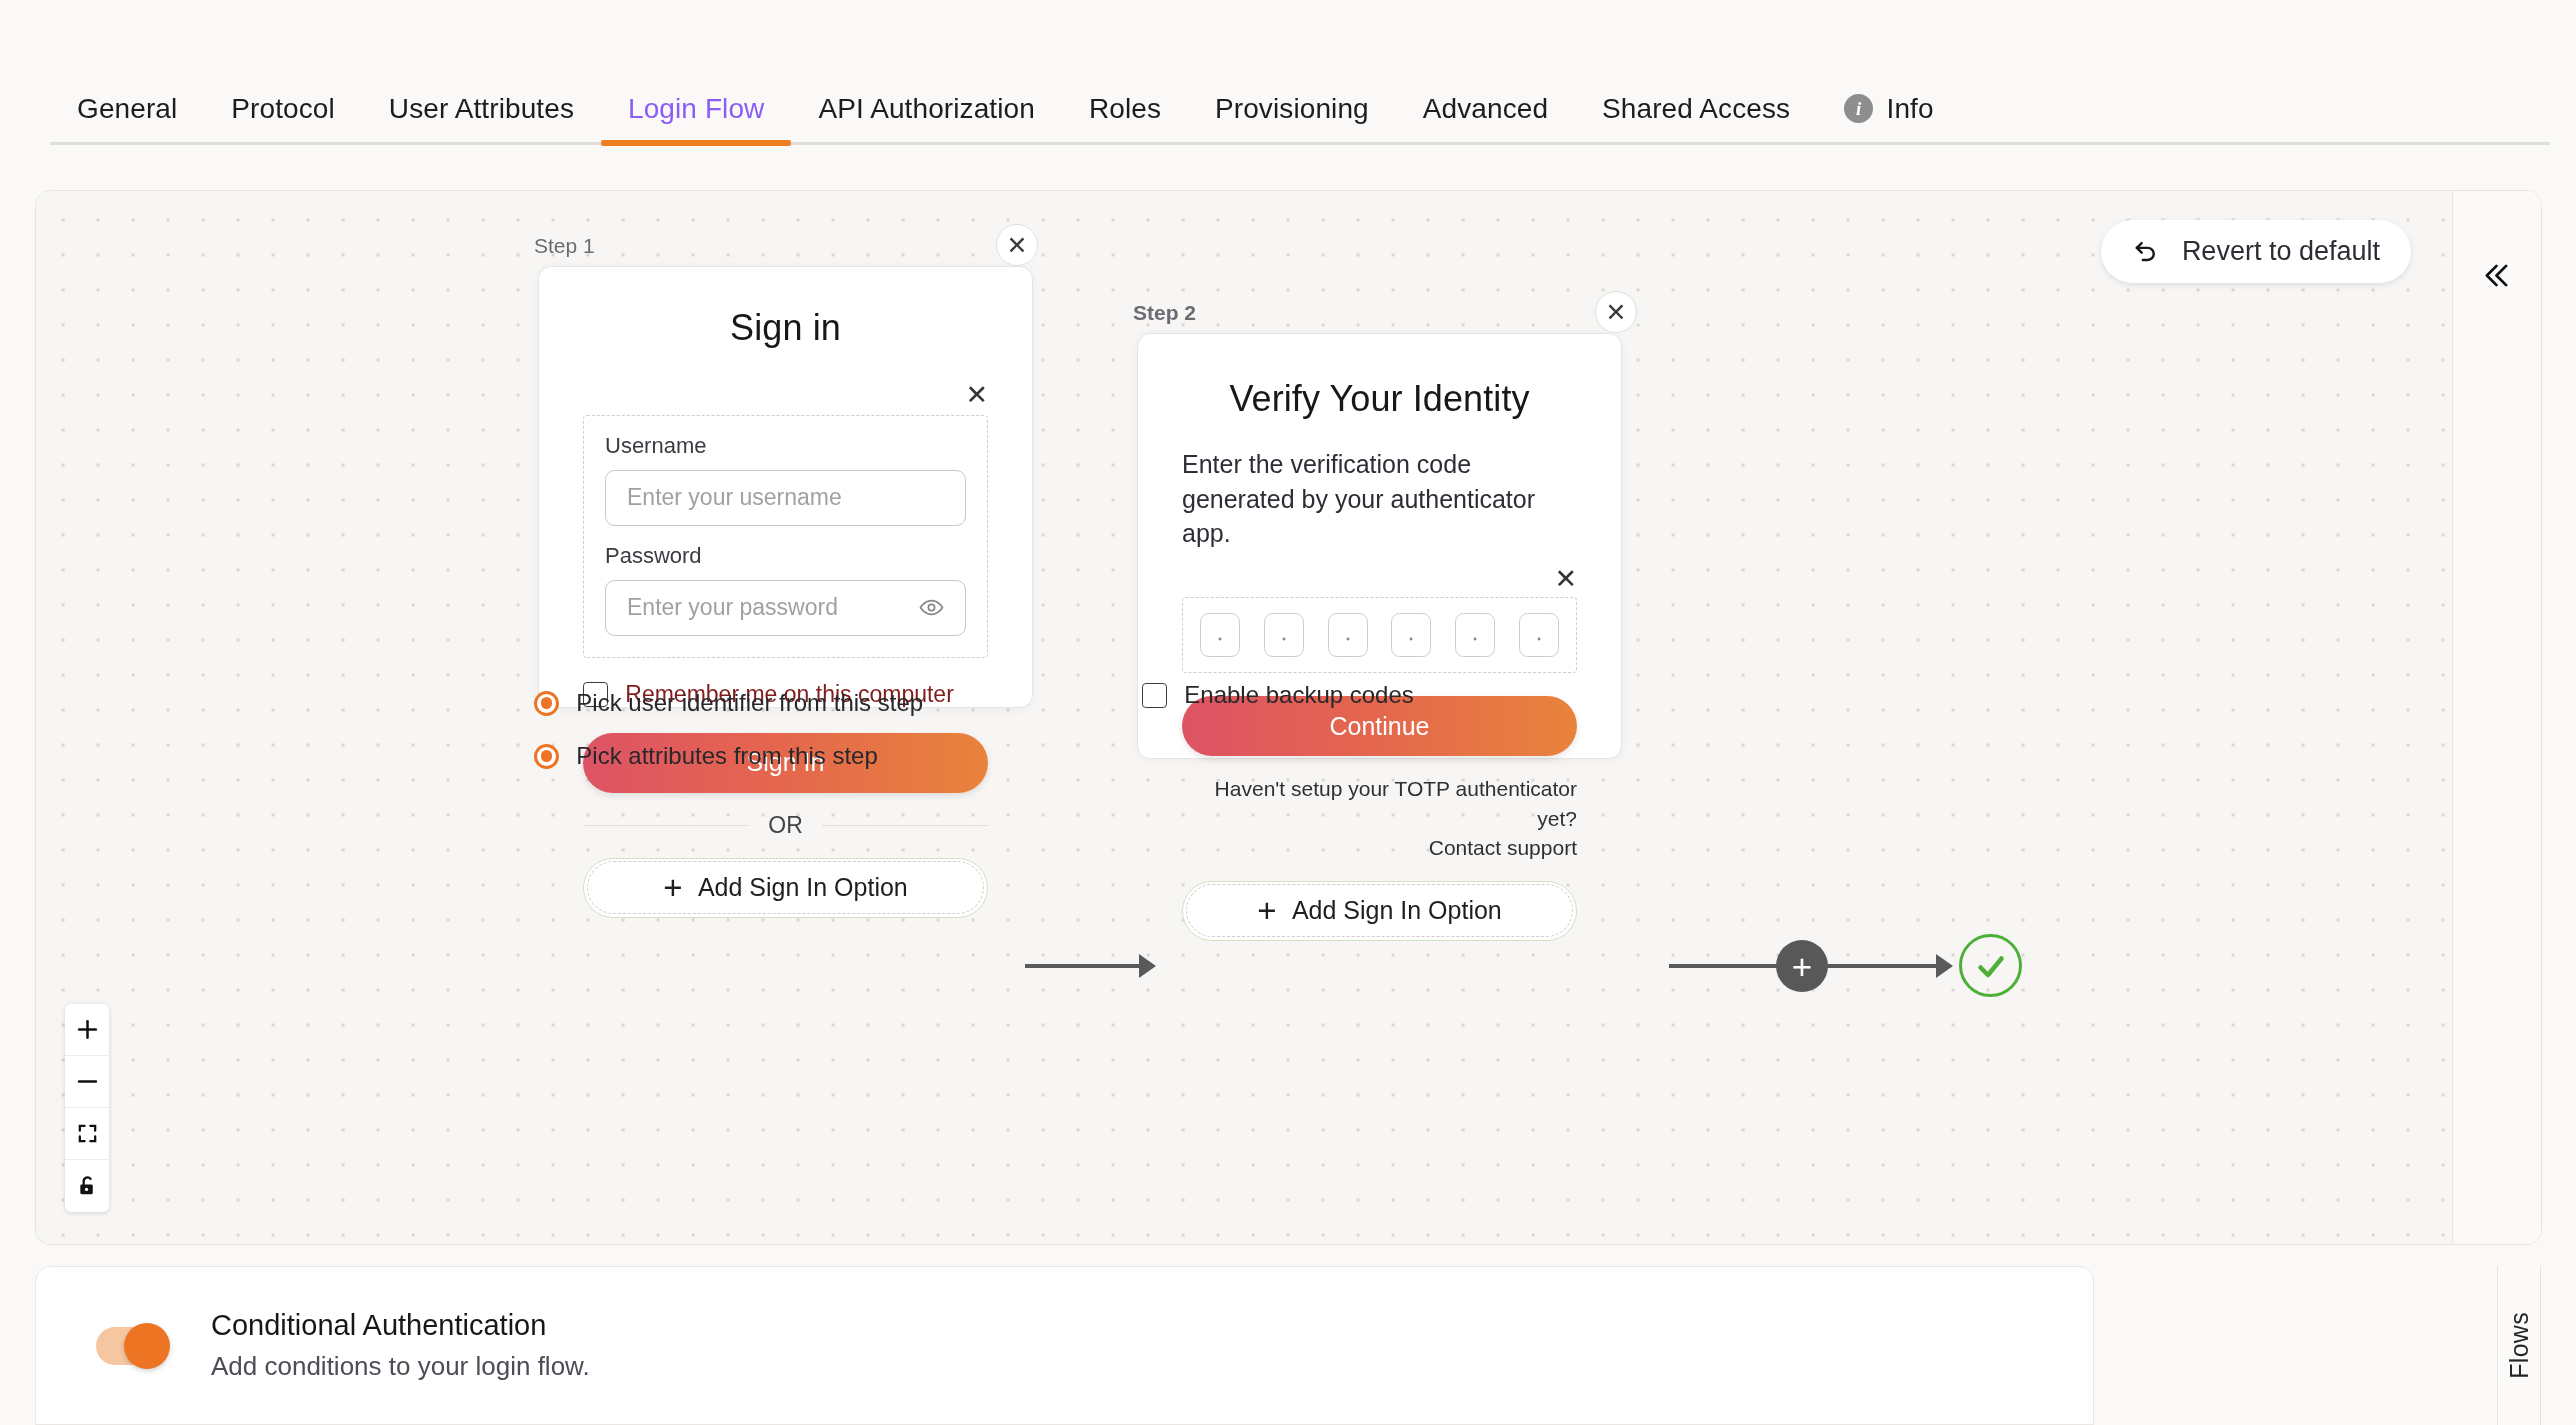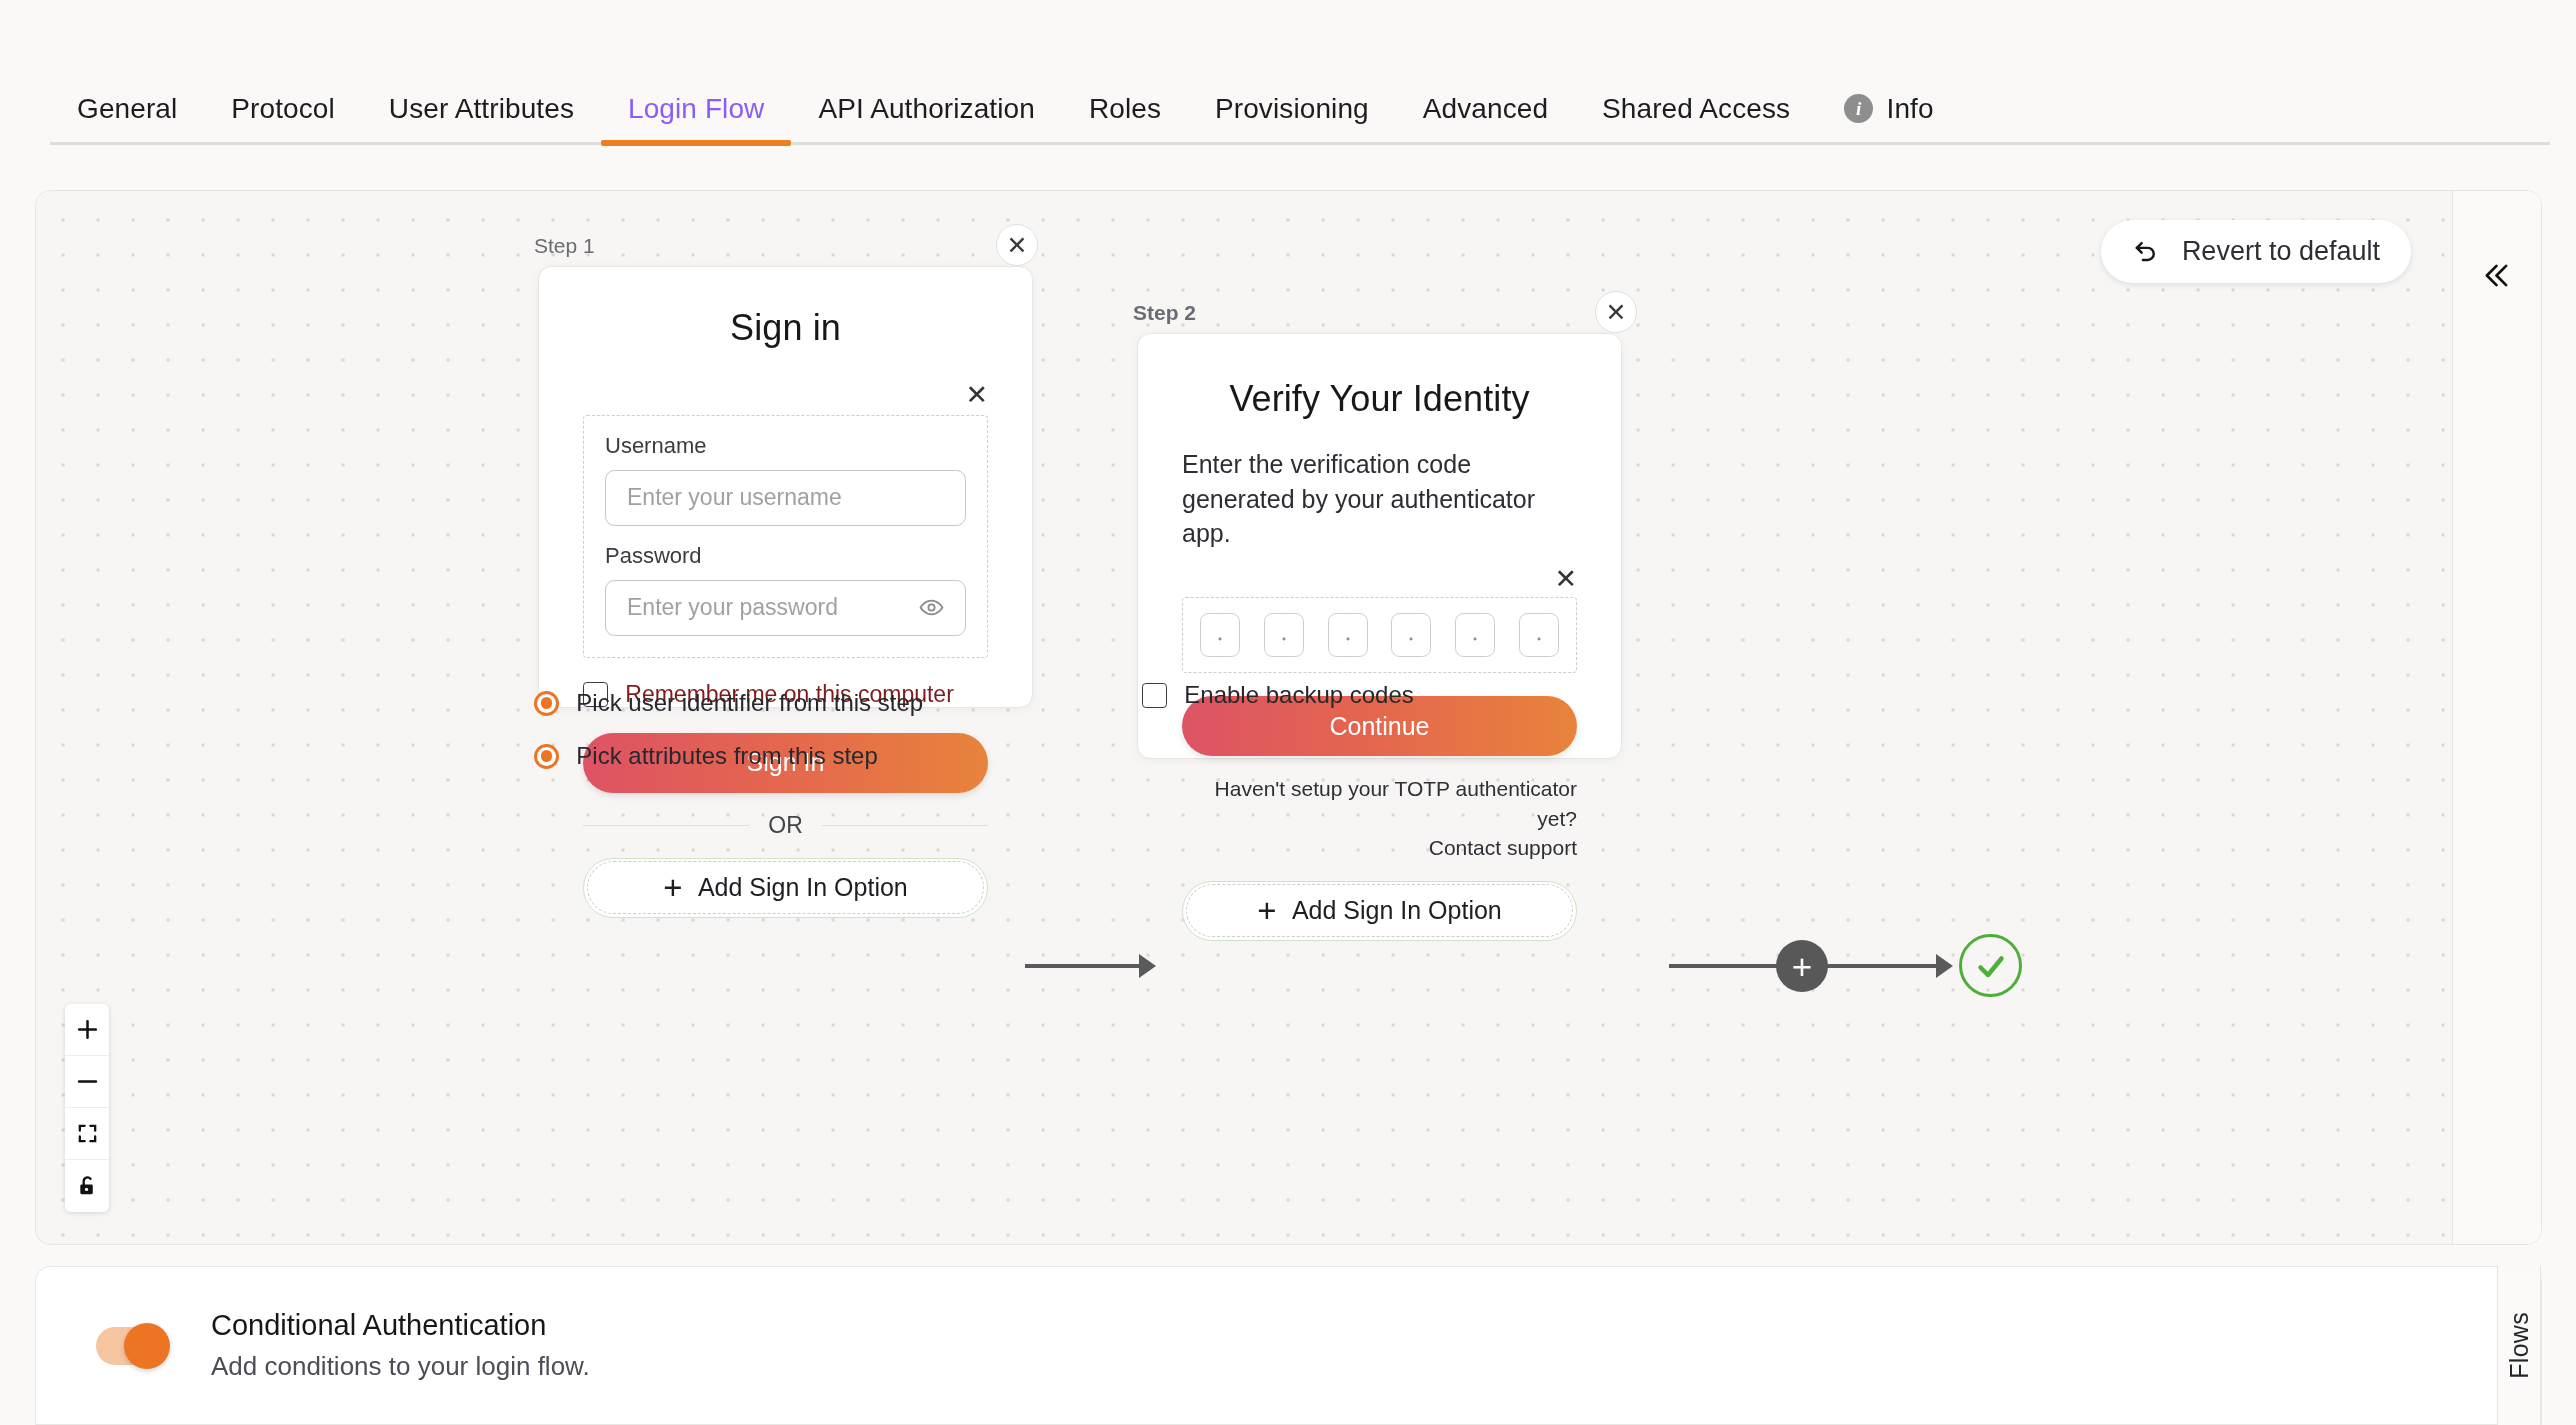--- a/index.html
+++ b/index.html
@@ -228,21 +228,21 @@
   }
   .zoom-btn {
     height: 52px; display: flex; align-items: center; justify-content: center;
     border-bottom: 1px solid #ededeb; cursor: pointer;
   }
   .zoom-btn:last-child { border-bottom: none; }
 
   
   .bottom-bar {
     position: absolute; left: 35px; top: 1266px;
-    width: 2507px; height: 159px;
+    width: 2059px; height: 159px;
     background: #ffffff;
     border: 1px solid #e9e7e4;
     border-radius: 15.4px 15.4px 0 0;
     display: flex; align-items: center; padding-left: 60px;
   }
   .toggle {
     width: 71px; height: 38px; border-radius: 21px;
     background: #f6c6a0; position: relative; flex: none; cursor: pointer;
     margin-right: 44px;
   }

